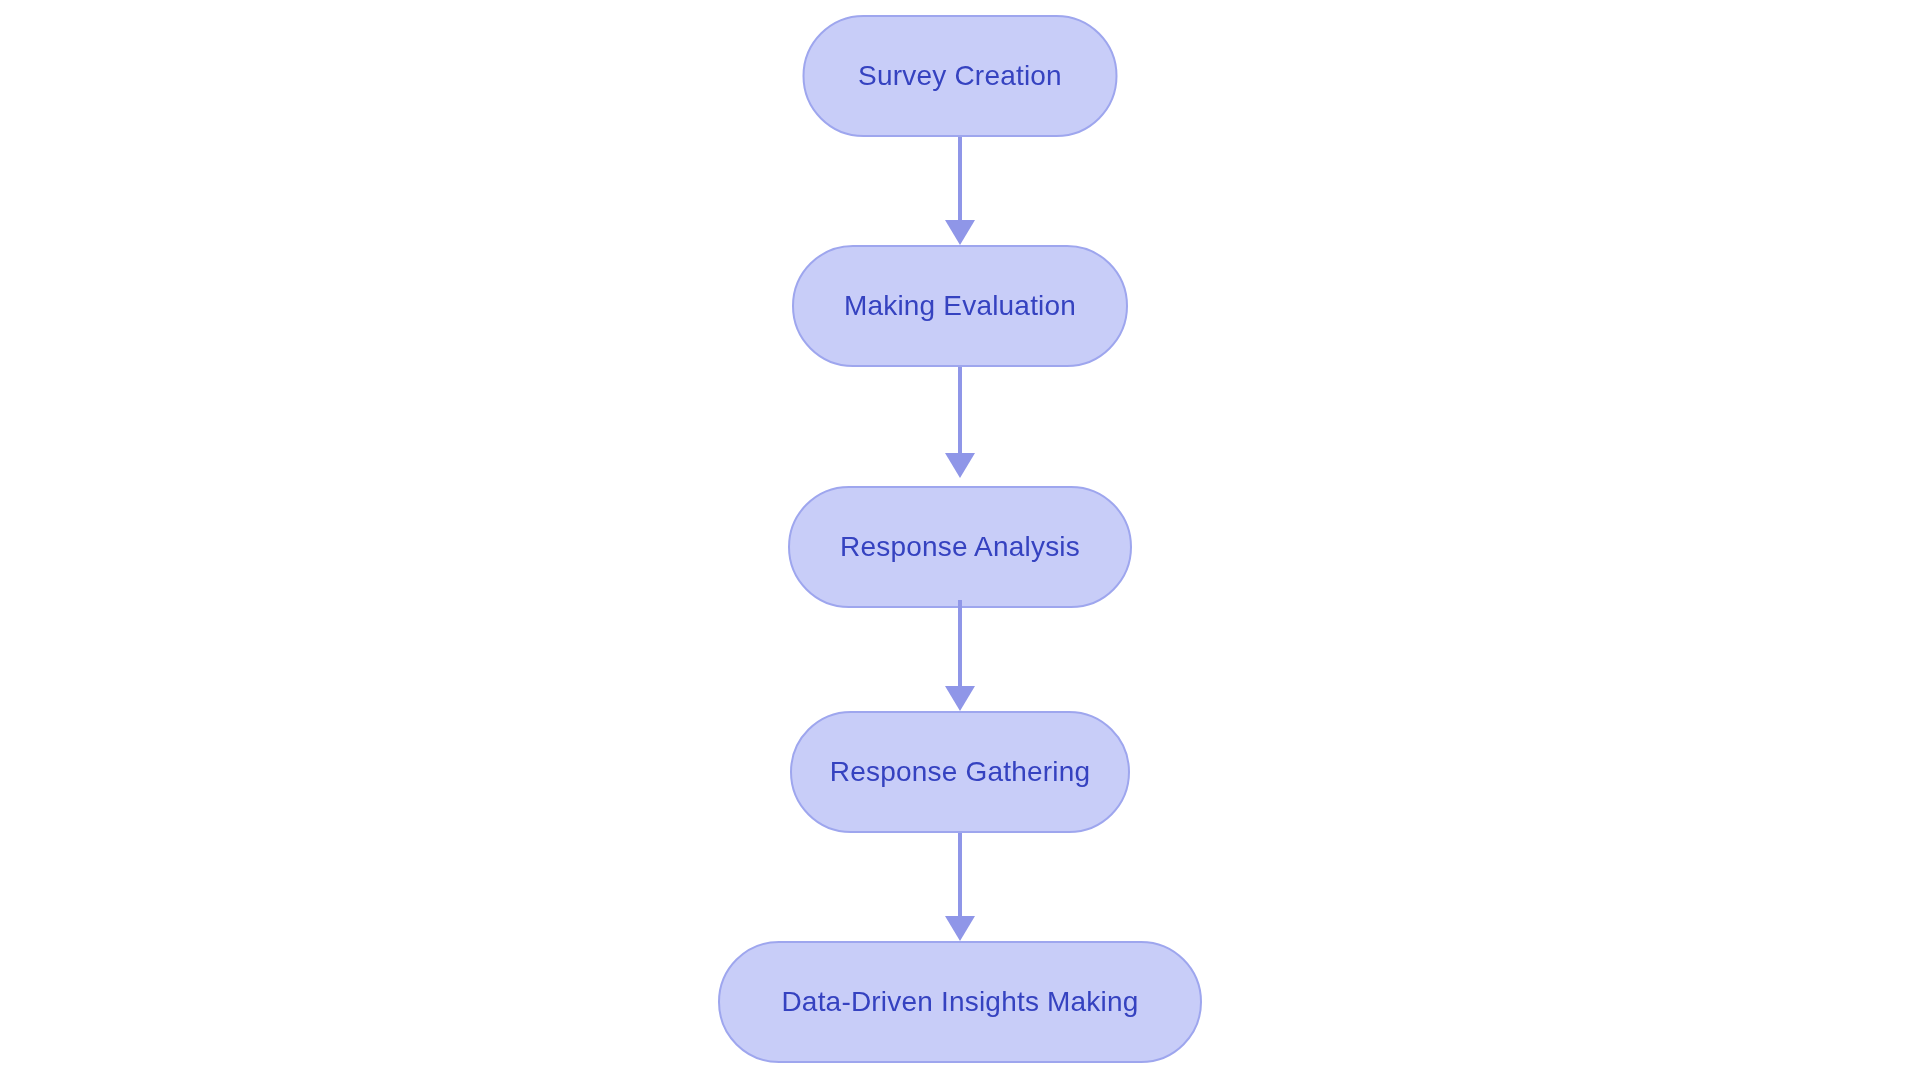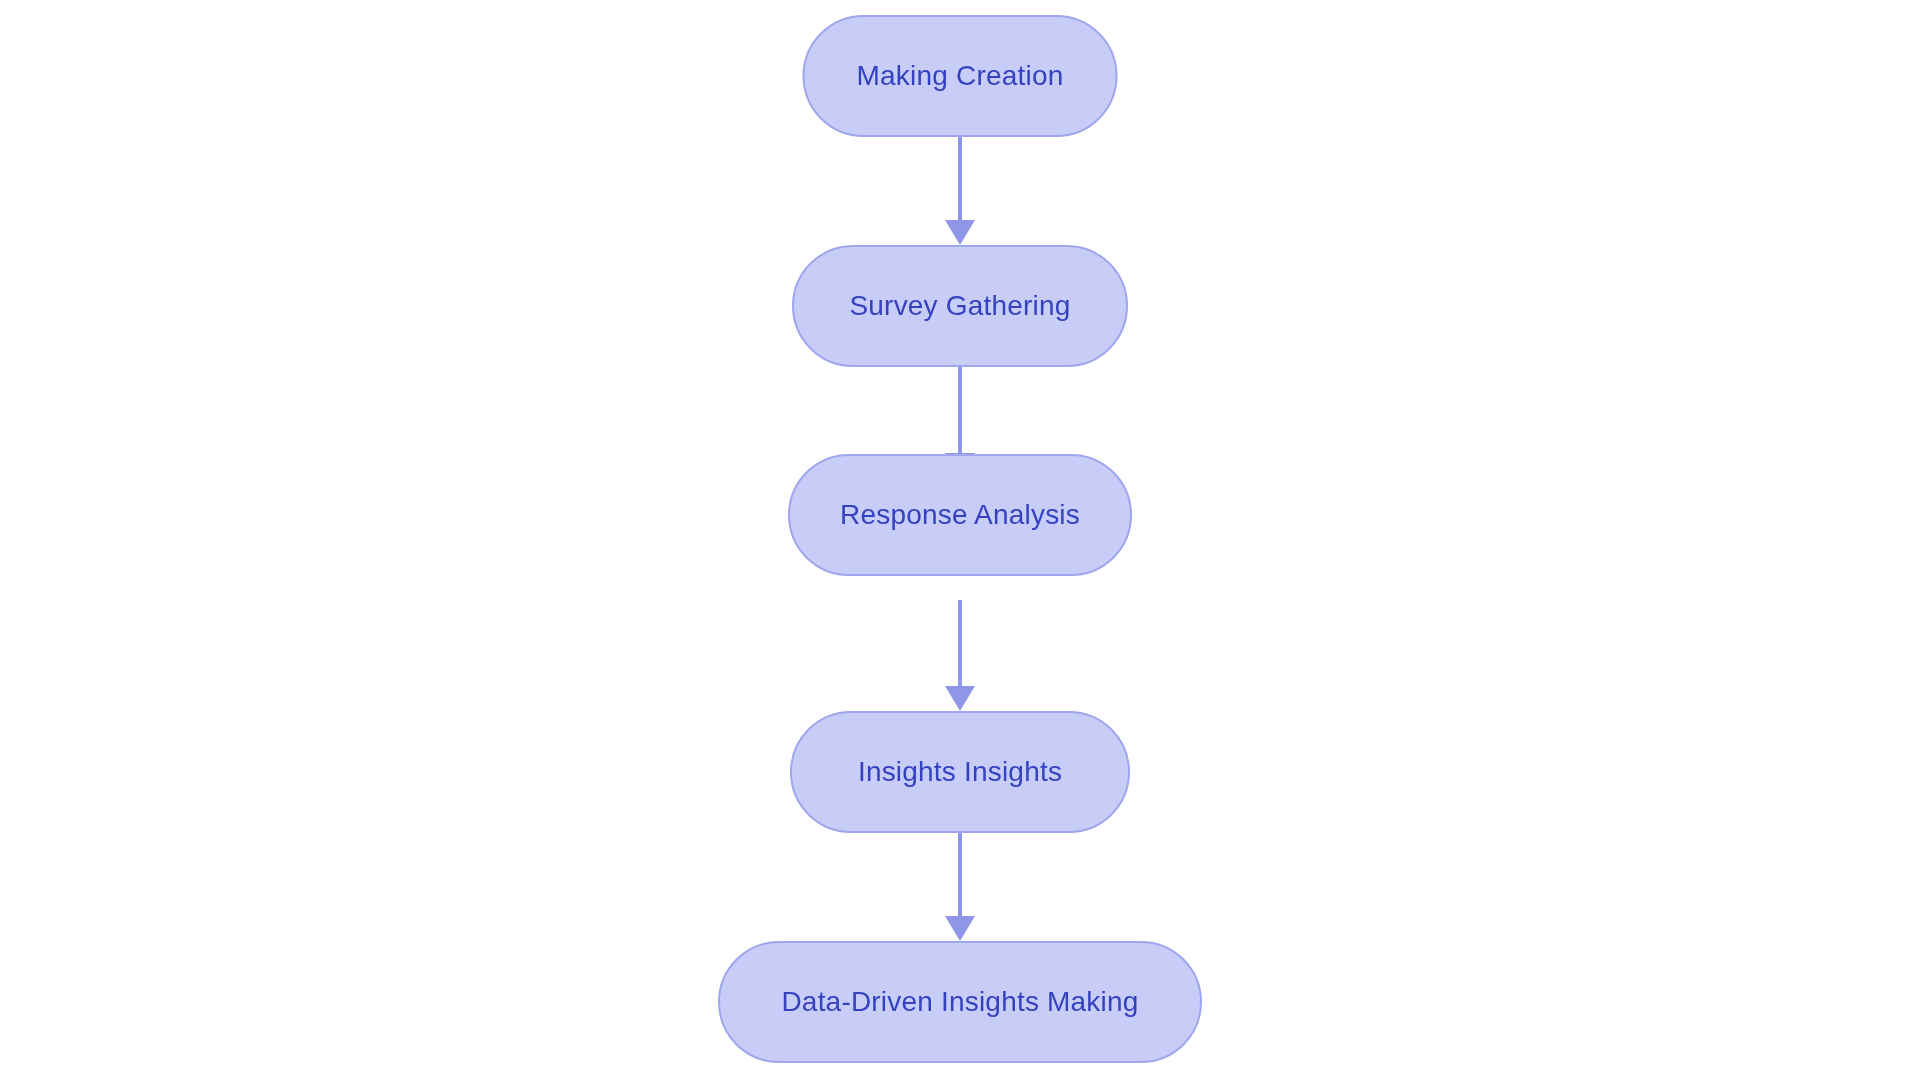--- a/index.html
+++ b/index.html
@@ -54,62 +54,62 @@
     flex: 0 0 auto;
     width: 0;
     height: 0;
     border-left: 15px solid transparent;
     border-right: 15px solid transparent;
     border-top: 25px solid var(--arrow, #8f96e8);
   }
   
   #node-0 { top: 15px;  width: 315px; }
   #node-1 { top: 245px; width: 336px; }
-  #node-2 { top: 454px; width: 344px; }
+  #node-2 { top: 486px; width: 344px; }
   #node-3 { top: 711px; width: 340px; }
   #node-4 { top: 941px; width: 484px; }
   #edge-0 { top: 137px; height: 108px; }
   #edge-1 { top: 367px; height: 111px; }
   #edge-2 { top: 600px; height: 111px; }
   #edge-3 { top: 833px; height: 108px; }
 </style>
 </head>
 <body>
 
 <div class="stage">
 
   <div class="flow-node" id="node-0">
-    <span class="label">Making Creation</span>
+    <span class="label">Survey Creation</span>
   </div>
 
   <div class="connector" id="edge-0">
     <div class="line"></div>
     <div class="arrowhead"></div>
   </div>
 
   <div class="flow-node" id="node-1">
-    <span class="label">Survey Gathering</span>
+    <span class="label">Making Evaluation</span>
   </div>
 
   <div class="connector" id="edge-1">
     <div class="line"></div>
     <div class="arrowhead"></div>
   </div>
 
   <div class="flow-node" id="node-2">
     <span class="label">Response Analysis</span>
   </div>
 
   <div class="connector" id="edge-2">
     <div class="line"></div>
     <div class="arrowhead"></div>
   </div>
 
   <div class="flow-node" id="node-3">
-    <span class="label">Insights Insights</span>
+    <span class="label">Response Gathering</span>
   </div>
 
   <div class="connector" id="edge-3">
     <div class="line"></div>
     <div class="arrowhead"></div>
   </div>
 
   <div class="flow-node" id="node-4">
     <span class="label">Data-Driven Insights Making</span>
   </div>

